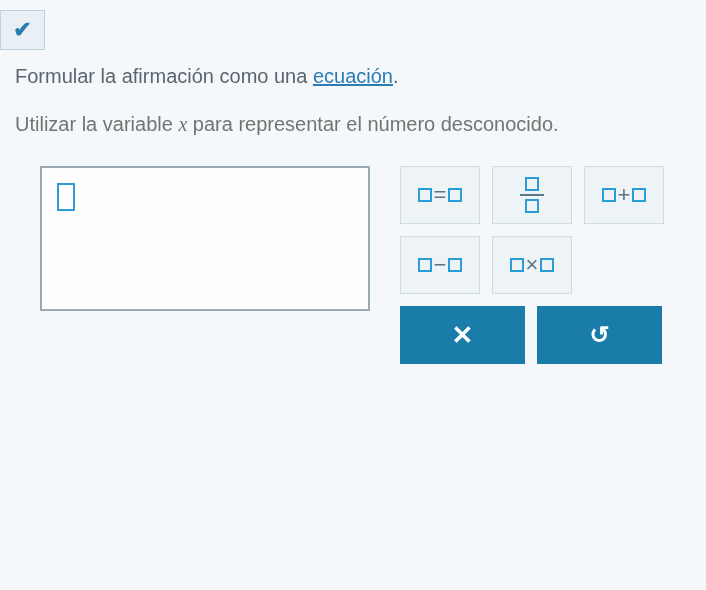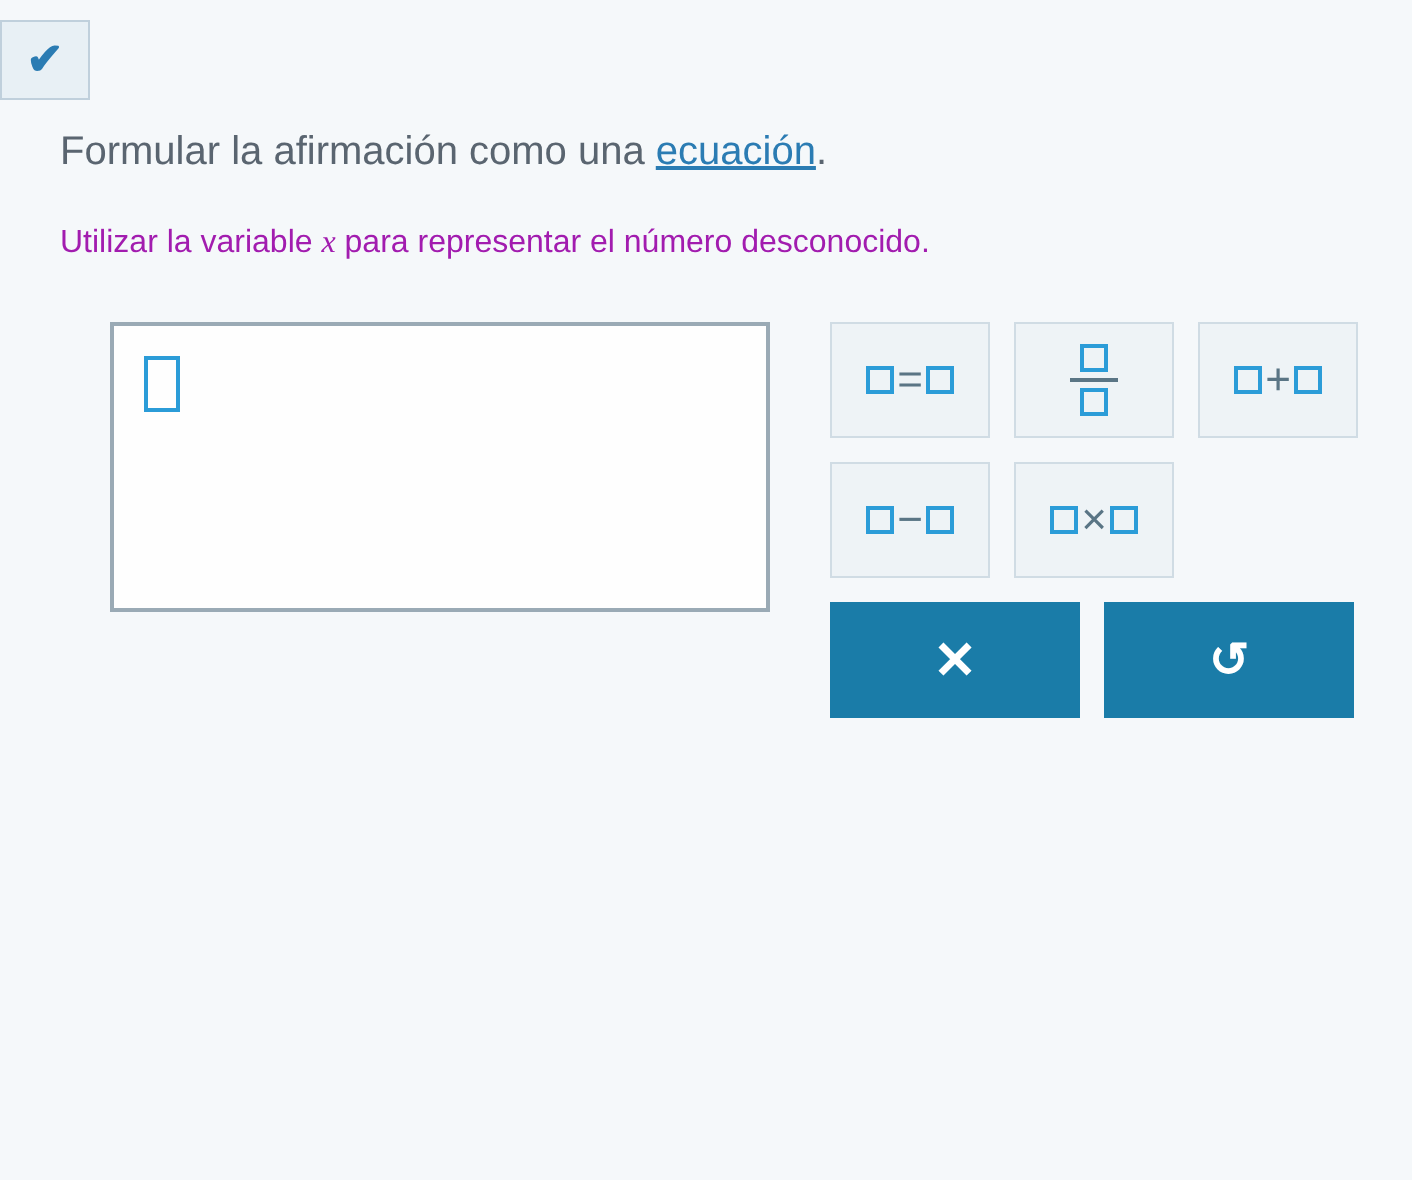--- a/index.html
+++ b/index.html
@@ -26,41 +26,41 @@
       display: flex;
       align-items: center;
       justify-content: center;
     }
     .checkmark {
       color: #2b7cb3;
       font-size: 22px;
       font-weight: bold;
     }
     .content {
-      padding: 65px 15px 20px 30px;
+      padding: 65px 15px 20px 15px;
     }
     .instruction-1 {
       font-size: 20px;
       color: #5a6570;
       margin-bottom: 25px;
     }
     .link {
       color: #2b7cb3;
       text-decoration: underline;
     }
     .statement {
       font-size: 20px;
       color: #5a6570;
       font-style: italic;
       margin-left: 40px;
       margin-bottom: 25px;
     }
     .instruction-2 {
-      font-size: 16px;
-      color: #a21caf;
+      font-size: 20px;
+      color: #737373;
       margin-bottom: 30px;
     }
     .var-x {
       font-style: italic;
       font-family: 'Times New Roman', serif;
     }
     .work-area {
       display: flex;
       gap: 30px;
       padding-left: 25px;

